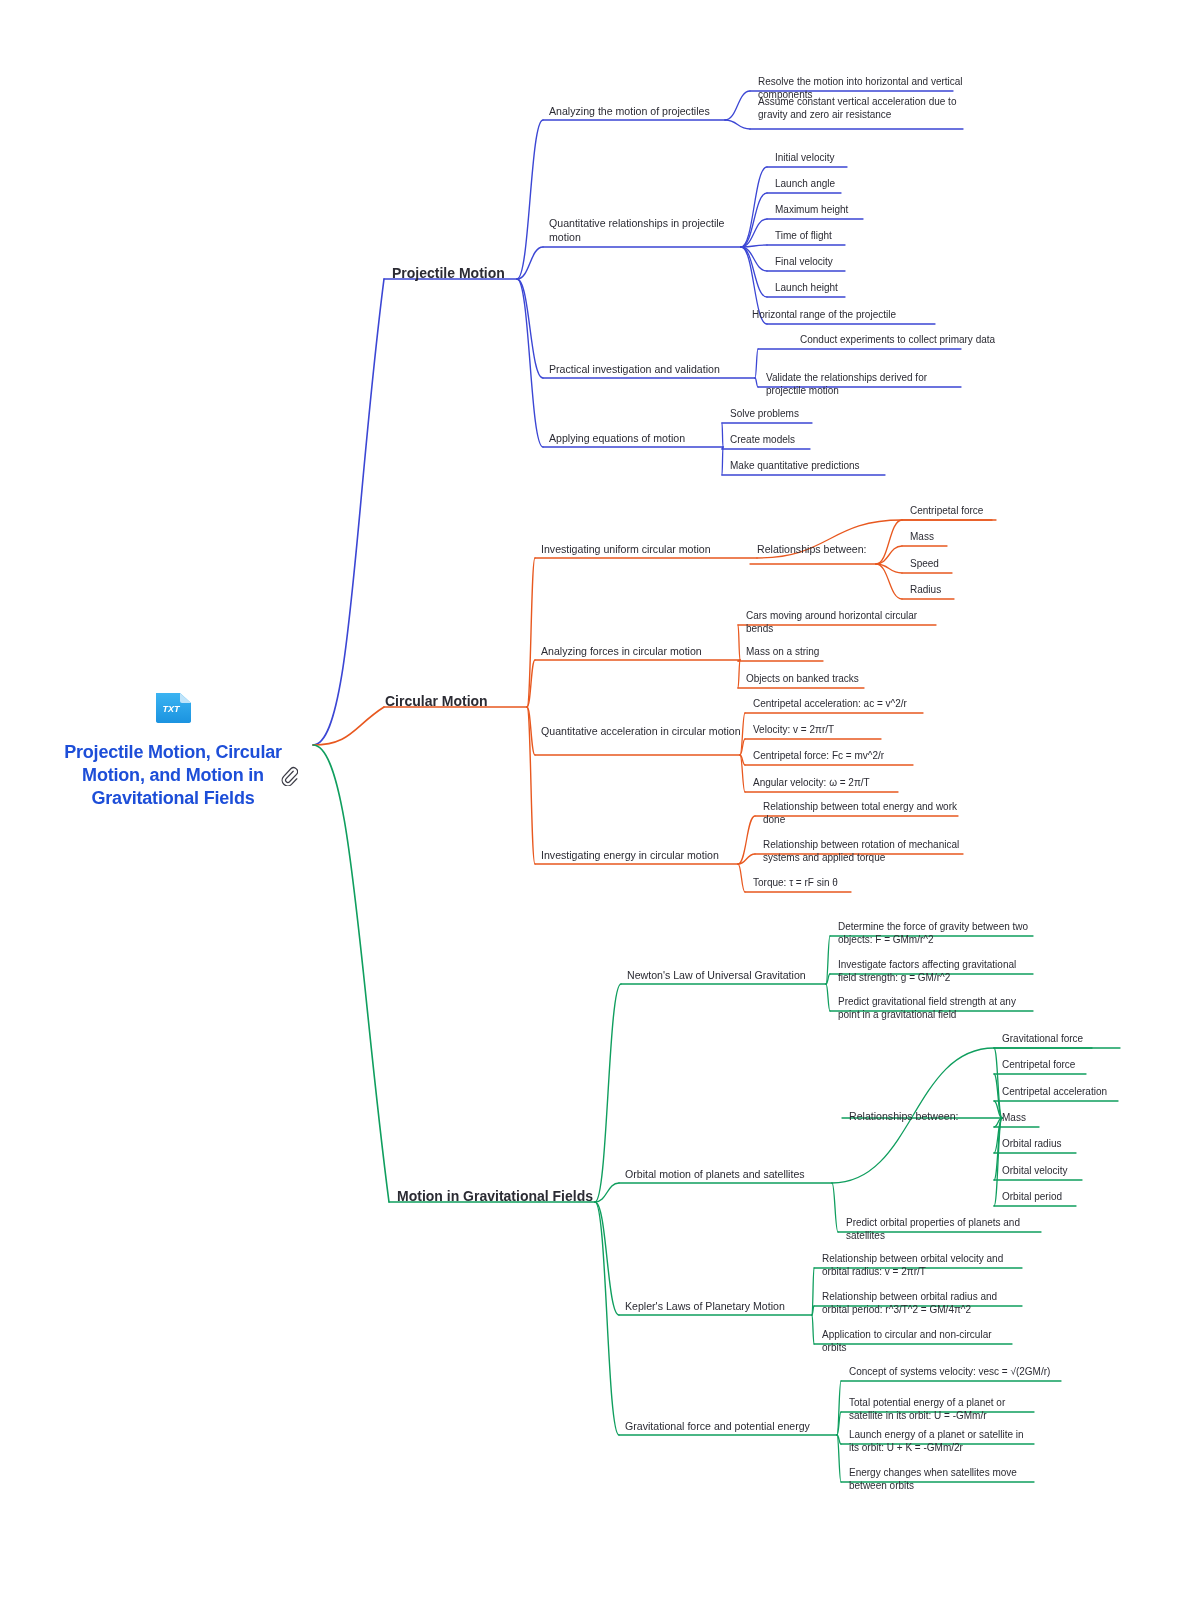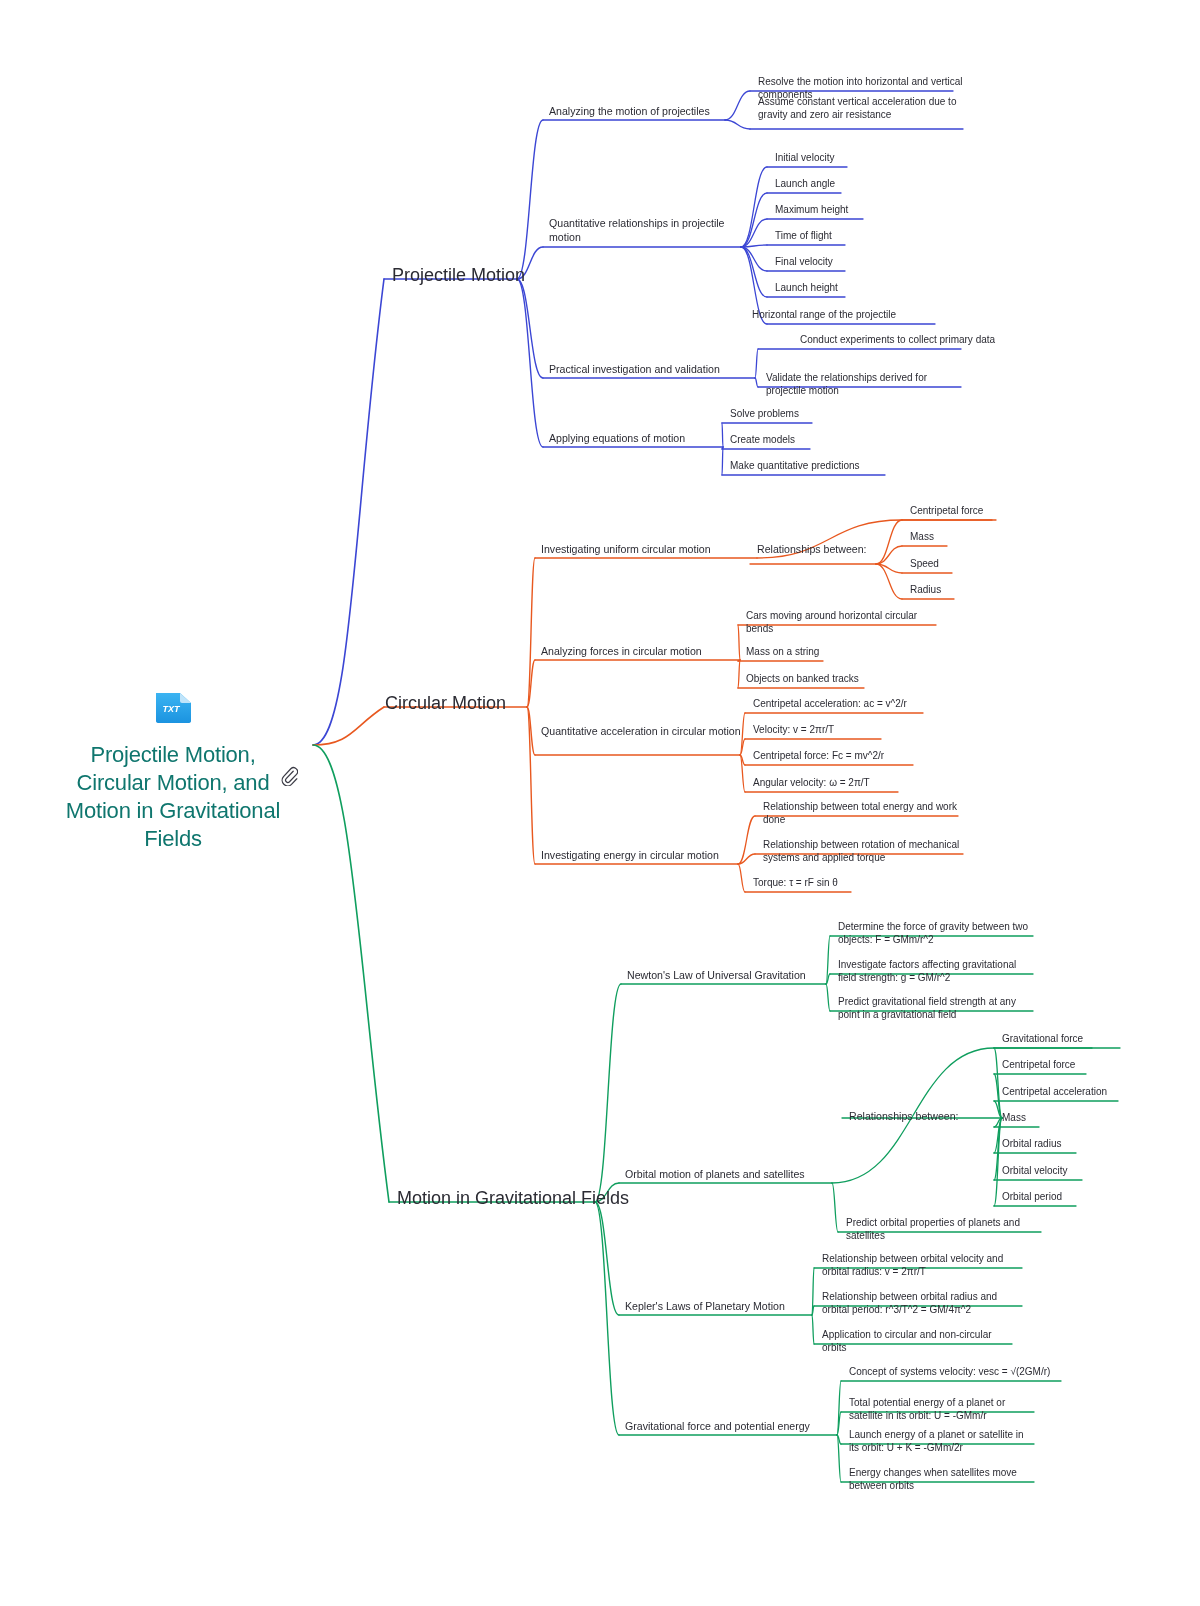--- a/index.html
+++ b/index.html
@@ -31,37 +31,37 @@
     width: 230px;
     text-align: center;
   }
   #root-icon-wrap {
     display: block;
     margin: 0 auto 10px auto;
     width: 46px; height: 46px;
     position: relative;
   }
   #root-title {
-    font-size: 22px;
-    font-weight: normal;
-    color: #0f766e;
+    font-size: 18px;
+    font-weight: bold;
+    color: #1d4ed8;
     letter-spacing: -0.2px;
     line-height: 1.28;
   }
   #clip-icon {
     position: absolute;
     left: 280px;
     top: 766px;
     width: 18px; height: 20px;
     color: #3c3c46;
   }
   
   .branch-label {
-    font-size: 18px;
-    font-weight: normal;
+    font-size: 14px;
+    font-weight: bold;
     color: #22222a;
     white-space: nowrap;
   }
   
   .sub-label {
     font-size: 10.6px;
     font-weight: normal;
     white-space: normal;
   }
   

